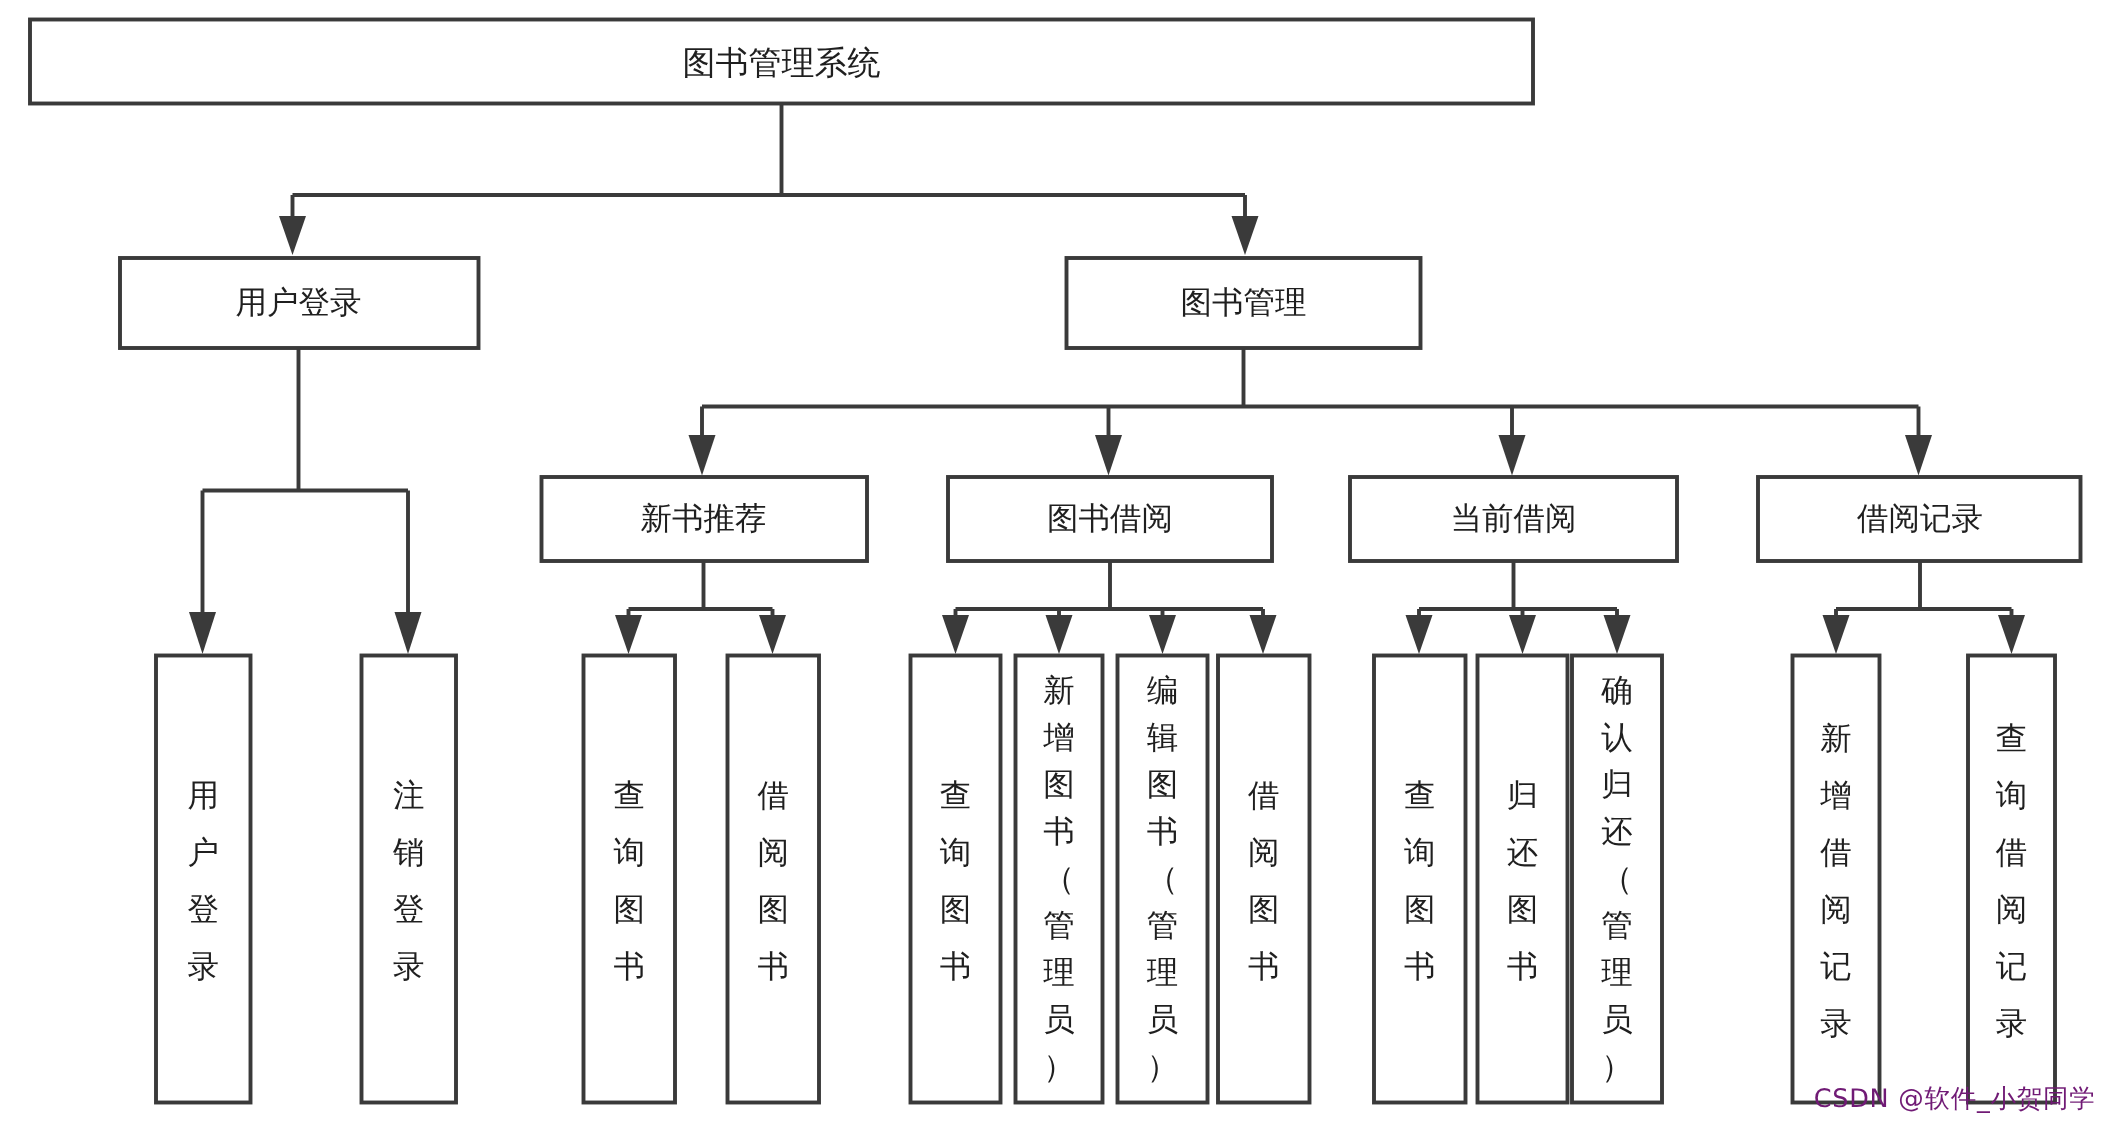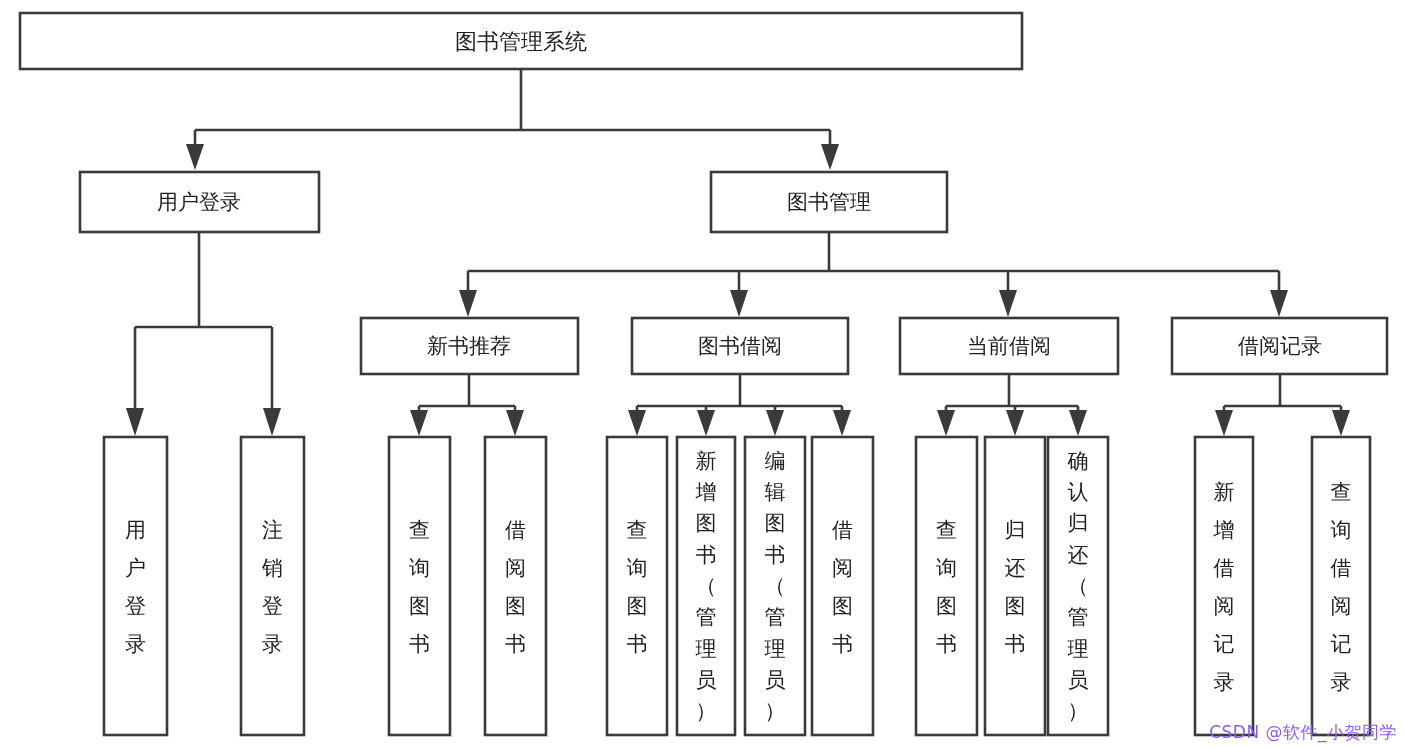--- a/index.html
+++ b/index.html
@@ -59,21 +59,21 @@
     fill: #1f1f1f;
     font-size: 21px;
     text-anchor: middle;
   }
   .watermark {
     position: absolute;
     right: 8px;
     bottom: 3px;
     font-family: "DejaVu Sans", "Liberation Sans", sans-serif;
     font-size: 17px;
-    color: #8b5cf6;
+    color: #701a75;
     letter-spacing: 0.5px;
     white-space: nowrap;
     user-select: none;
   }
 </style>
 </head>
 <body>
 
 <div id="diagram-root">
 

